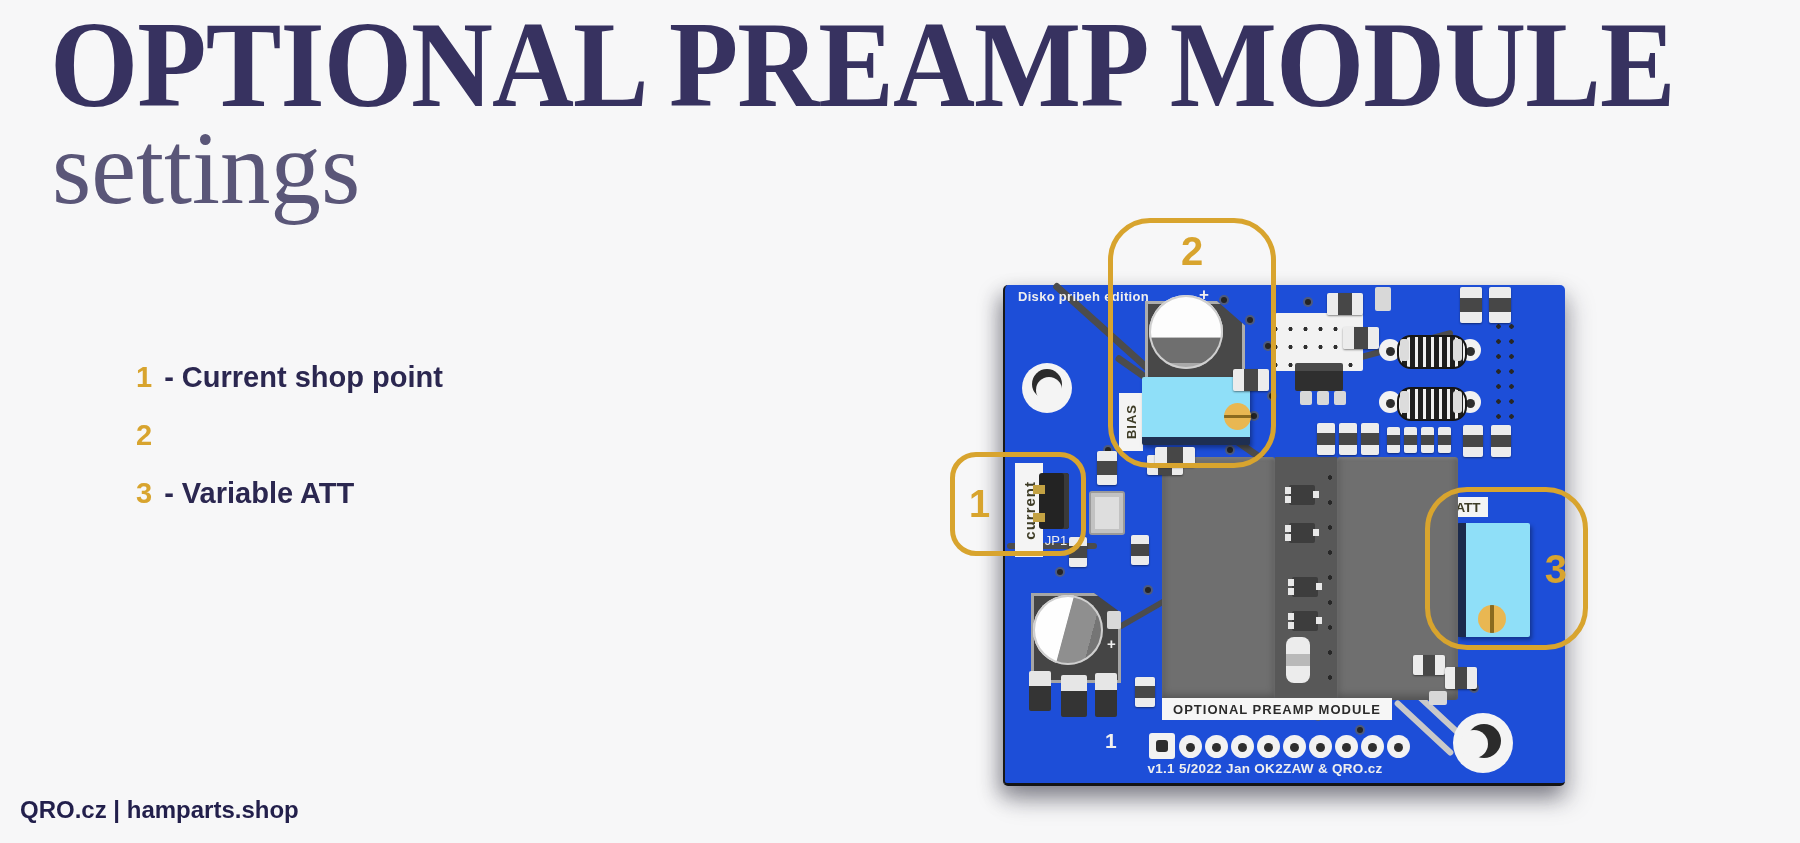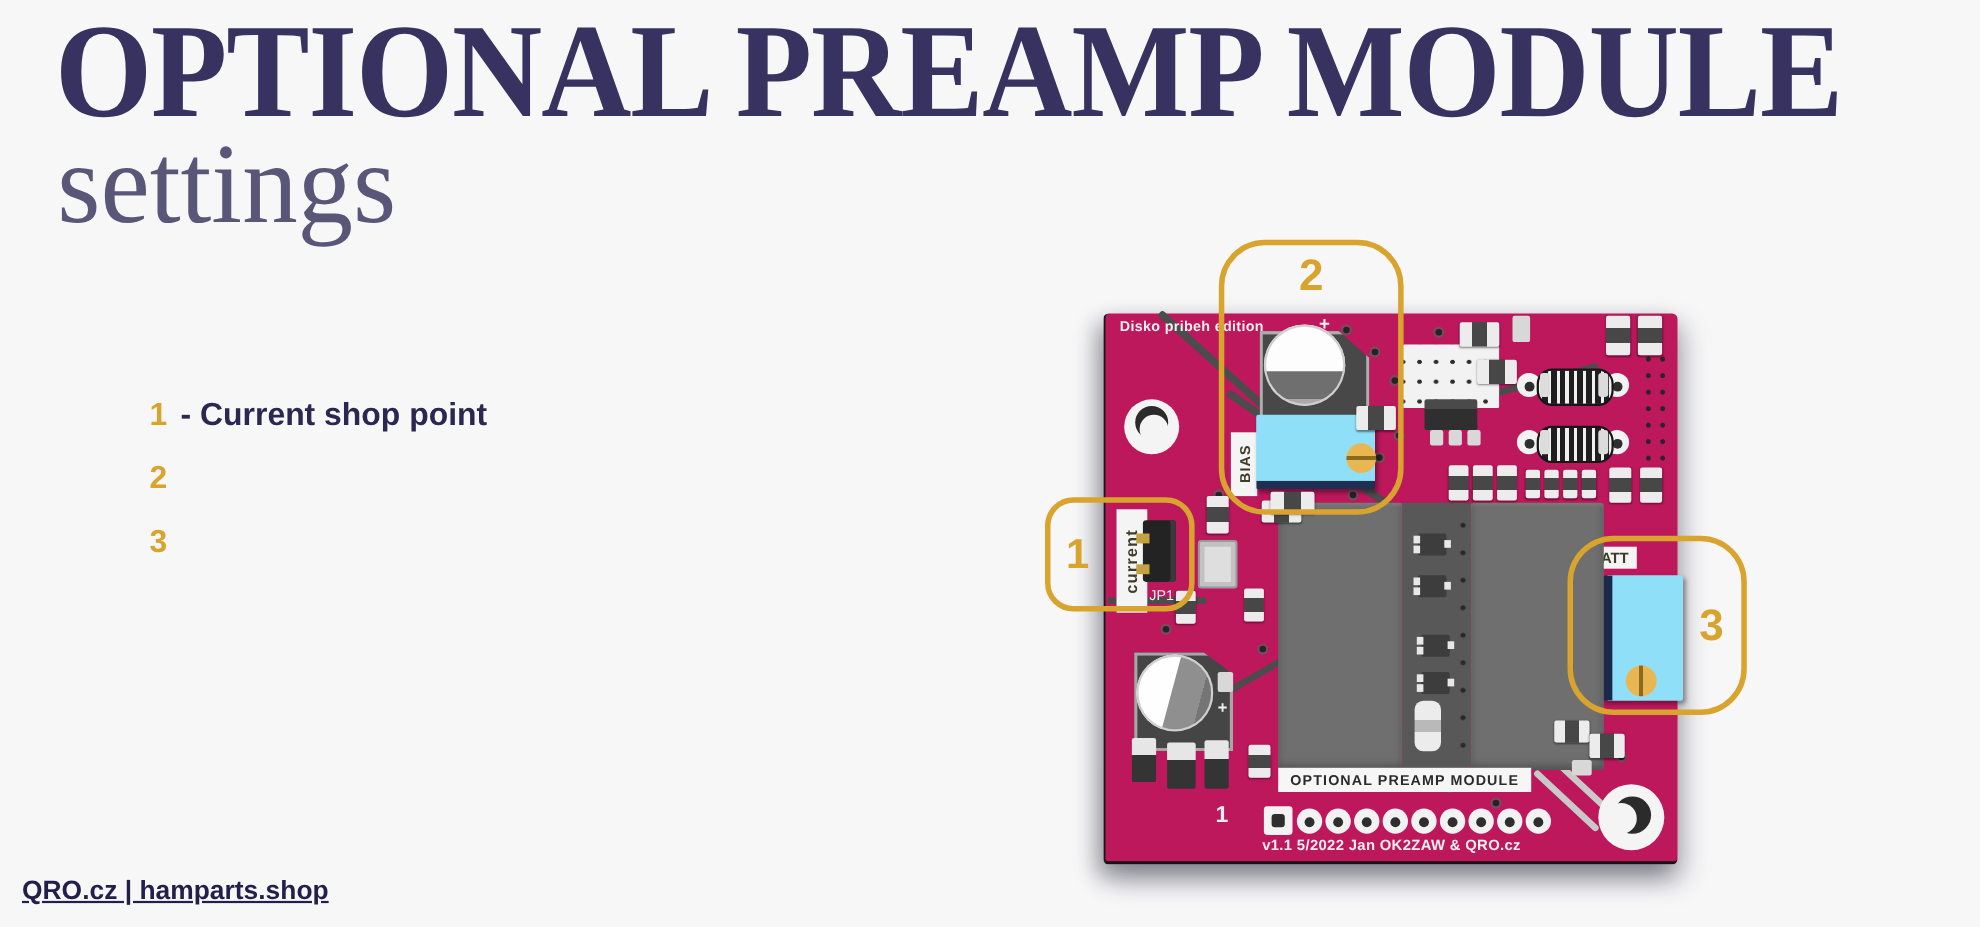--- a/index.html
+++ b/index.html
@@ -13,26 +13,26 @@
          transform:scaleX(.93);transform-origin:left top;}
   .subtitle{font-family:"Liberation Serif",serif;font-weight:400;font-size:104px;line-height:1;
             color:#5A5678;transform:scaleX(.97);transform-origin:left top;}
 
   
   .legend{display:flex;flex-direction:column;gap:25px;font-size:29px;font-weight:700;}
   .legend .row{display:flex;gap:12px;align-items:baseline;}
   .legend .num{color:#D8A42E;}
   .legend .txt{color:#2B2750;}
 
-  .footer{font-size:24px;font-weight:700;color:#221F4B;text-decoration:underline;}
+  .footer{font-size:24px;font-weight:700;color:#221F4B;}
 
   
-  .pcb{background:#be185d;border-radius:5px;
+  .pcb{background:#1d4ed8;border-radius:5px;
        box-shadow:-5px 10px 20px rgba(30,30,45,.38),5px 13px 26px rgba(30,30,45,.28);
-       border-left:2px solid #191919;border-bottom:3px solid #141414;}
+       border-left:2px solid #191919;border-bottom:3px solid #141414;padding-left:40px;}
   .trace{background:#4C4C4C;border-radius:3px;}
   .trace.silver{background:#C9C9C9;}
   .via{width:6px;height:6px;border-radius:50%;background:#242424;box-shadow:0 0 0 2px rgba(95,95,95,.75);}
   .hole{background:#F4F4F4;border-radius:50%;}
   .hole .dark{position:absolute;background:#2B2B2B;border-radius:50%;}
   .hole .lite{position:absolute;background:#F4F4F4;border-radius:50%;}
   .smd-h{background:linear-gradient(90deg,#ECECEC 0 30%,#474747 30% 70%,#ECECEC 70%);border-radius:2px;box-shadow:0 1px 2px rgba(0,0,0,.45);}
   .smd-v{background:linear-gradient(180deg,#ECECEC 0 30%,#474747 30% 70%,#ECECEC 70%);border-radius:2px;box-shadow:0 1px 2px rgba(0,0,0,.45);}
   .smd-vs{background:linear-gradient(180deg,#E6E6E6 0 38%,#343434 38% 100%);border-radius:2px;}
   .smd-s{background:#D8D8D8;border-radius:2px;}
@@ -78,20 +78,21 @@
   <div class="abs legend" style="left:136px;top:361px;">
     <div class="row">
       <span class="num">1</span>
       <span class="txt">- Current shop point</span>
     </div>
     <div class="row">
       <span class="num">2</span>
     </div>
     <div class="row">
       <span class="num">3</span>
+      <span class="txt">- Variable ATT</span>
     </div>
   </div>
 
   <div class="abs footer" style="left:20px;top:796px;">QRO.cz | hamparts.shop</div>
 
   <div class="abs pcb" style="left:1003px;top:285px;width:520px;height:498px;">
 
     <i class="abs trace" style="left:30px;top:46px;width:150px;height:7px;transform:rotate(42deg);"></i>
     <i class="abs trace" style="left:95px;top:120px;width:180px;height:7px;transform:rotate(35deg);"></i>
     <i class="abs trace" style="left:2px;top:258px;width:90px;height:6px;"></i>

